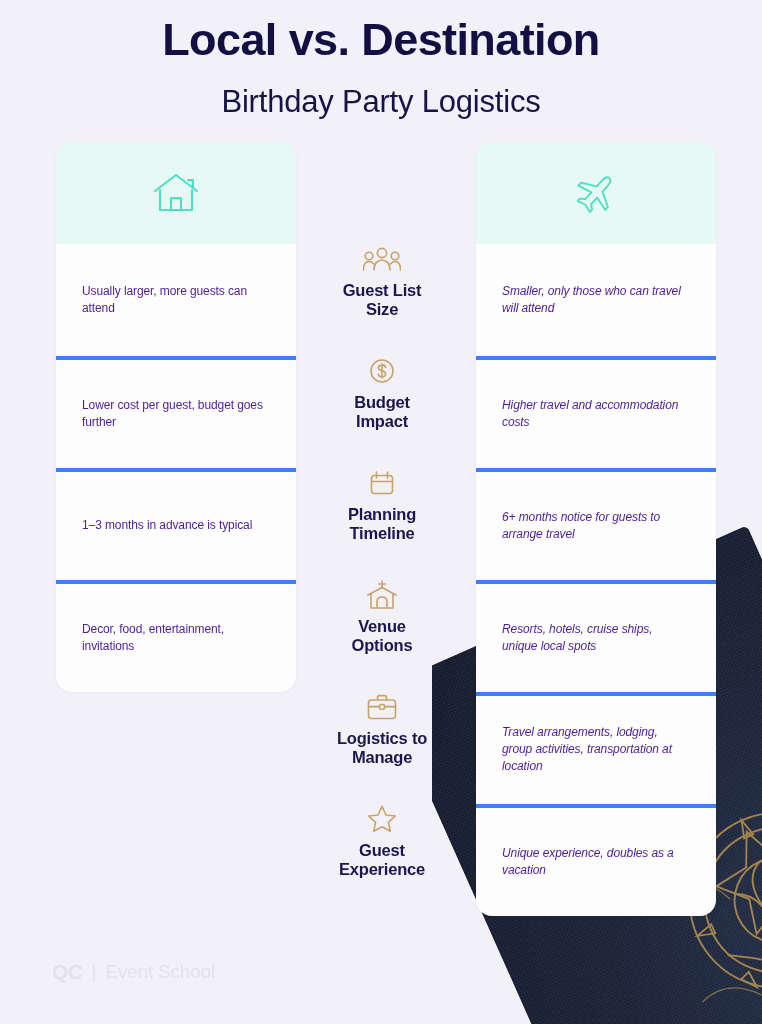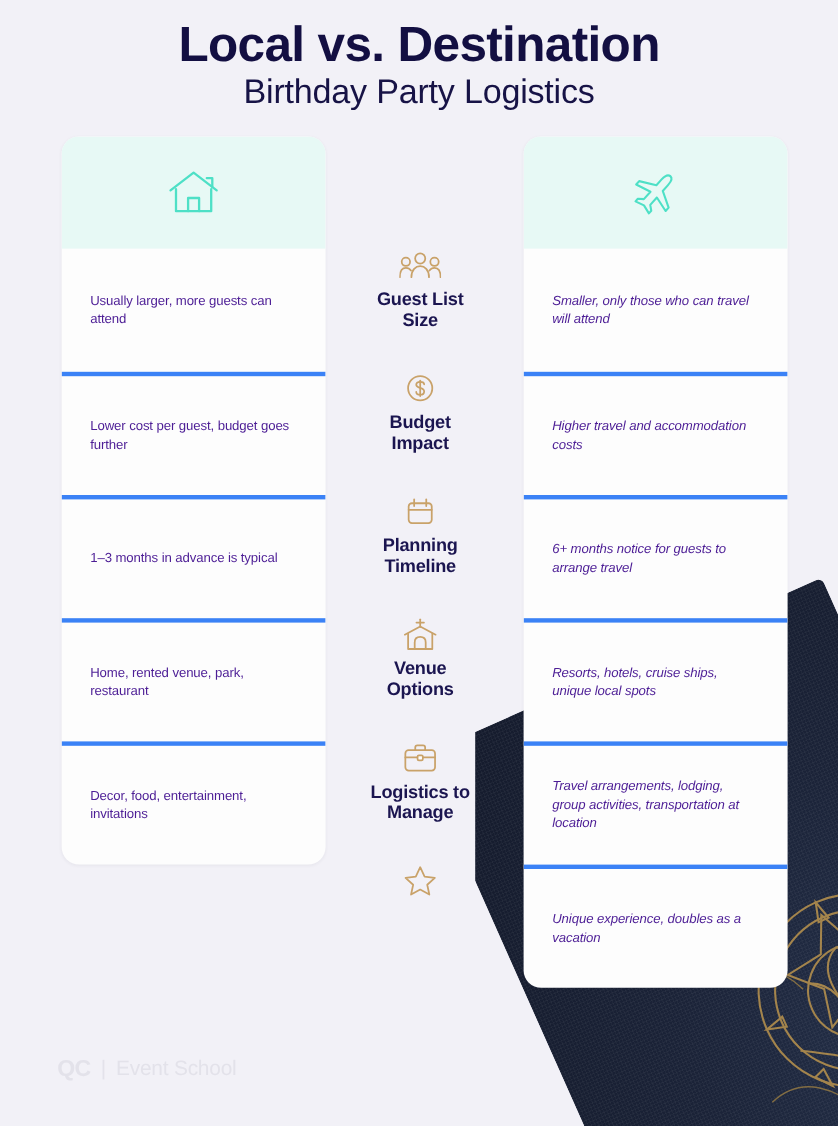--- a/index.html
+++ b/index.html
@@ -63,21 +63,21 @@
   .title {
     font-size: 45px;
     font-weight: bold;
     color: #130f42;
     letter-spacing: -0.6px;
     line-height: 1.06;
   }
   .subtitle {
     font-size: 31px;
     color: #171346;
-    margin-top: 2px;
+    margin-top: 20px;
     letter-spacing: -0.2px;
   }
 
   .columns {
     position: relative;
     margin-top: 22px;
     height: 790px;
   }
 
   .card {
@@ -220,23 +220,20 @@
         <div class="row">
             <div class="row-text">Usually larger, more guests can attend</div>
           </div>
         <div class="row">
             <div class="row-text">Lower cost per guest, budget goes further</div>
           </div>
         <div class="row">
             <div class="row-text">1–3 months in advance is typical</div>
           </div>
         <div class="row">
-            <div class="row-text">Home, rented venue, park, restaurant</div>
-          </div>
-        <div class="row">
             <div class="row-text">Decor, food, entertainment, invitations</div>
           </div>
       </div>
     </div>
 
     <div class="center-col">
 
       <div class="center-item">
         <div class="center-icon">
           <svg width="38" height="26" viewBox="0 0 38 26">
@@ -323,20 +320,24 @@
           <span>Manage</span>
         </div>
       </div>
 
       <div class="center-item">
         <div class="center-icon">
           <svg width="30" height="29" viewBox="0 0 30 29">
             <path d="M15 2.4 L19 11 L28.3 12 L21.4 18.3 L23.3 27.2 L15 22.7 L6.7 27.2 L8.6 18.3 L1.7 12 L11 11 Z" stroke="#c9a269" stroke-width="1.6" fill="none" stroke-linejoin="round"></path>
           </svg>
         </div>
+        <div class="center-label">
+          <span>Guest</span><br>
+          <span>Experience</span>
+        </div>
       </div>
 
     </div>
 
     <div class="card right">
       <div class="card-head">
         <svg width="46" height="46" viewBox="0 0 46 46">
           <g transform="rotate(42 23 23)">
             <path d="M23 3 C25.6 3 26.9 6.2 26.9 10.5 L26.9 17.6 L41 25.3 L41 29.4 L26.9 25.6 L26.9 34.6 L31.2 38 L31.2 41.2 L23 38.8 L14.8 41.2 L14.8 38 L19.1 34.6 L19.1 25.6 L5 29.4 L5 25.3 L19.1 17.6 L19.1 10.5 C19.1 6.2 20.4 3 23 3 Z" stroke="#4ee0c6" stroke-width="1.9" fill="none" stroke-linejoin="round"></path>
           </g>

